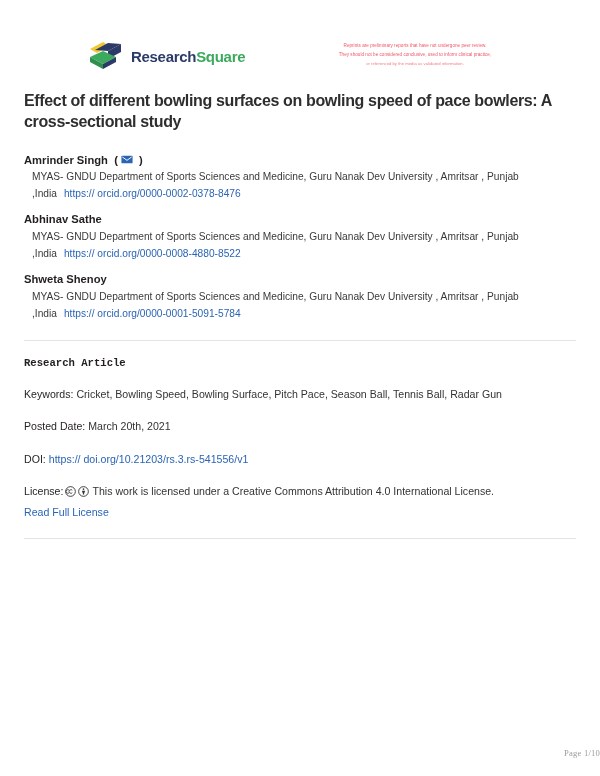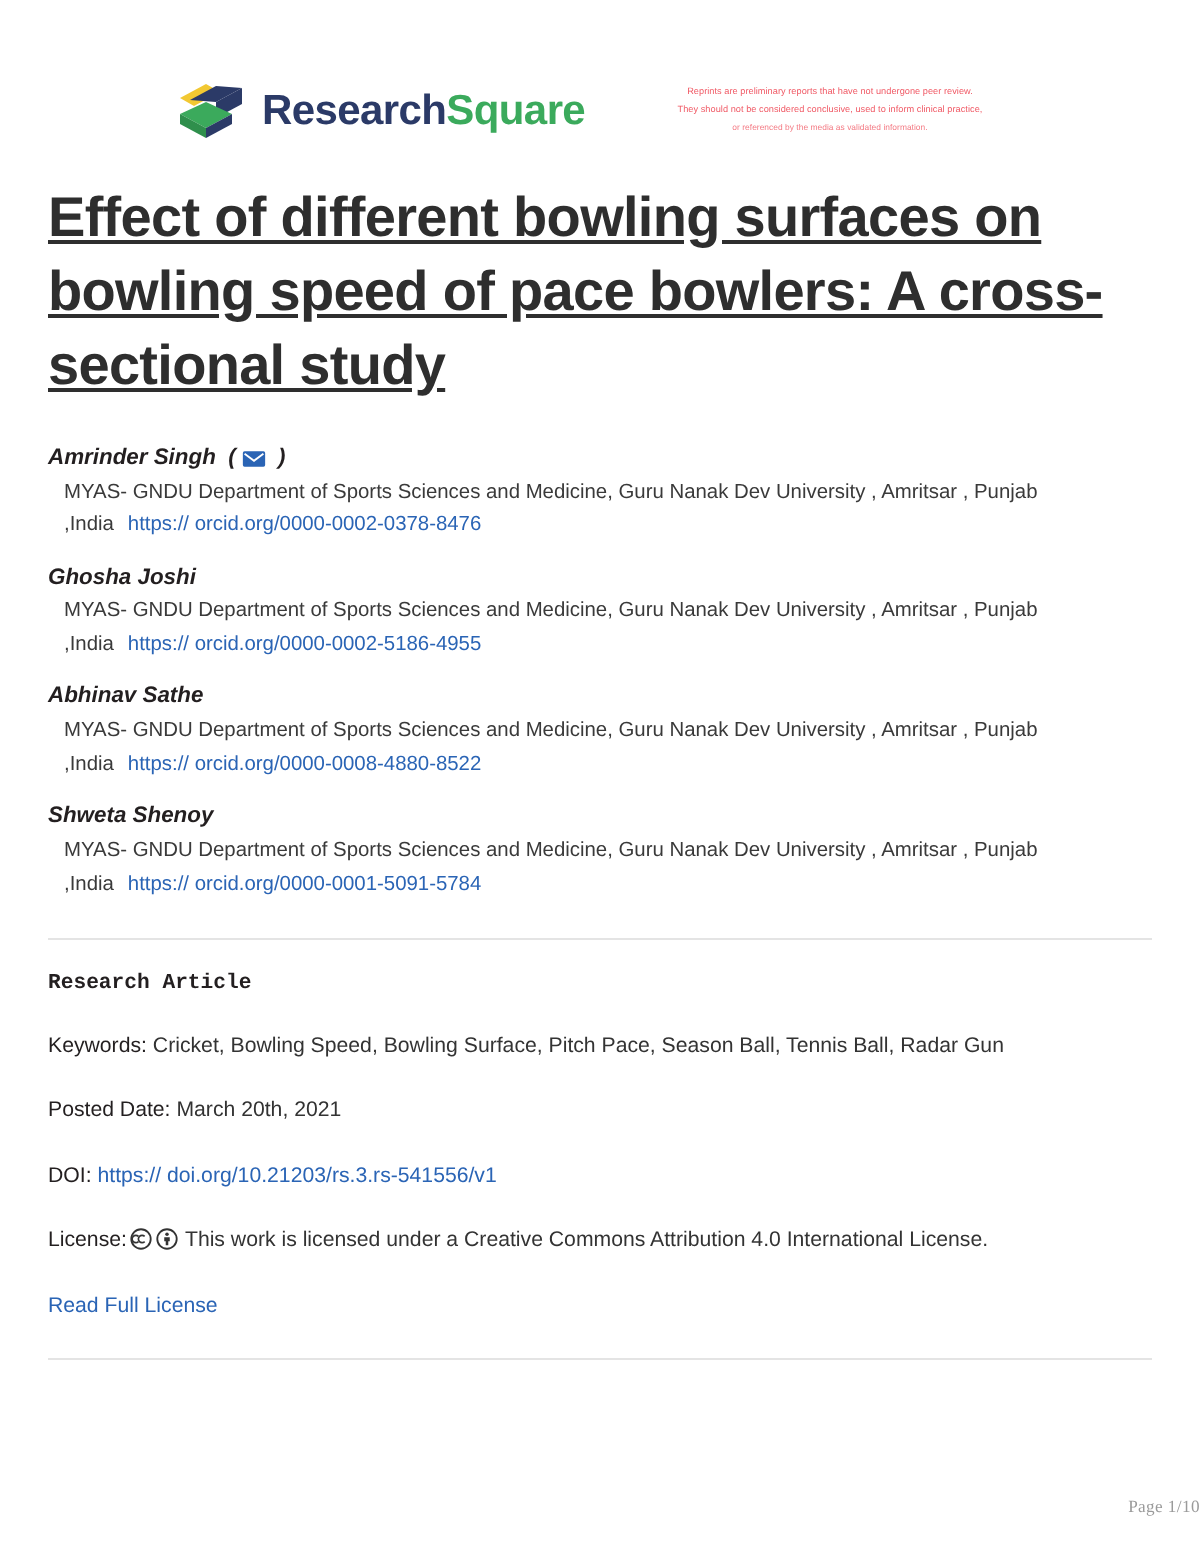--- a/index.html
+++ b/index.html
@@ -37,21 +37,21 @@
     display: flex;
     align-items: center;
     gap: 9px;
   }
   .logo-mark {
     width: 34px;
     height: 32px;
     display: block;
   }
   .logo-text {
-    font-size: 21px;
+    font-size: 15px;
     font-weight: bold;
     letter-spacing: -0.3px;
     white-space: nowrap;
   }
   .logo-text .res { color: #2b3a67; }
   .logo-text .sq { color: #3baa5c; }
 
   .reprint-note {
     position: absolute;
     left: 268px;
@@ -66,44 +66,42 @@
   }
   .reprint-note div { white-space: nowrap; }
   .reprint-note div:nth-child(3){
     font-size: 4.2px;
     opacity: .8;
   }
 
   
   .title {
     margin: 28px 0 0 0;
-    font-size: 28px;
+    font-size: 16px;
     line-height: 1.33;
     font-weight: bold;
     color: #2e2e2e;
     letter-spacing: -0.35px;
-    text-decoration: underline;
   }
 
   
   .authors {
     margin-top: 19px;
   }
   .author {
     margin-bottom: 9px;
   }
   .author-name-row {
     font-size: 11.2px;
     font-weight: bold;
     color: #231f20;
     line-height: 1.5;
     display: flex;
     align-items: center;
     flex-wrap: wrap;
-    font-style: italic;
   }
   .author-name { white-space: pre; }
   .email-group {
     display: inline-flex;
     align-items: center;
     white-space: pre;
   }
   .paren { color: #231f20; }
   .mail-icon {
     display: inline-block;
@@ -175,21 +173,21 @@
   }
   .cc-badge {
     width: 11px;
     height: 11px;
     display: inline-block;
   }
   .read-license {
     display: block;
     color: #2a64b5;
     text-decoration: none;
-    margin-top: 16px;
+    margin-top: 4px;
   }
 
   
   .footer {
     position: absolute;
     left: 0;
     right: 0;
     bottom: 18px;
     text-align: right;
     font-size: 8.6px;
@@ -243,28 +241,20 @@
               <polyline points="1.5,2 7,6 12.5,2" fill="none" stroke="#ffffff" stroke-width="1.1"></polyline>
             </svg>
             <span class="paren">&nbsp;</span><span class="paren">)</span>
           </span>
         </div>
         <div class="affil">
           <span>MYAS- GNDU Department of Sports Sciences and Medicine, Guru Nanak Dev University , Amritsar , Punjab ,India</span><a class="orcid" href="#">https:// orcid.org/0000-0002-0378-8476</a>
         </div>
       </div>
 
-      <div class="author">
-        <div class="author-name-row">
-          <span class="author-name">Ghosha Joshi</span>
-        </div>
-        <div class="affil">
-          <span>MYAS- GNDU Department of Sports Sciences and Medicine, Guru Nanak Dev University , Amritsar , Punjab ,India</span><a class="orcid" href="#">https:// orcid.org/0000-0002-5186-4955</a>
-        </div>
-      </div>
 
       <div class="author">
         <div class="author-name-row">
           <span class="author-name">Abhinav Sathe</span>
         </div>
         <div class="affil">
           <span>MYAS- GNDU Department of Sports Sciences and Medicine, Guru Nanak Dev University , Amritsar , Punjab ,India</span><a class="orcid" href="#">https:// orcid.org/0000-0008-4880-8522</a>
         </div>
       </div>
 

